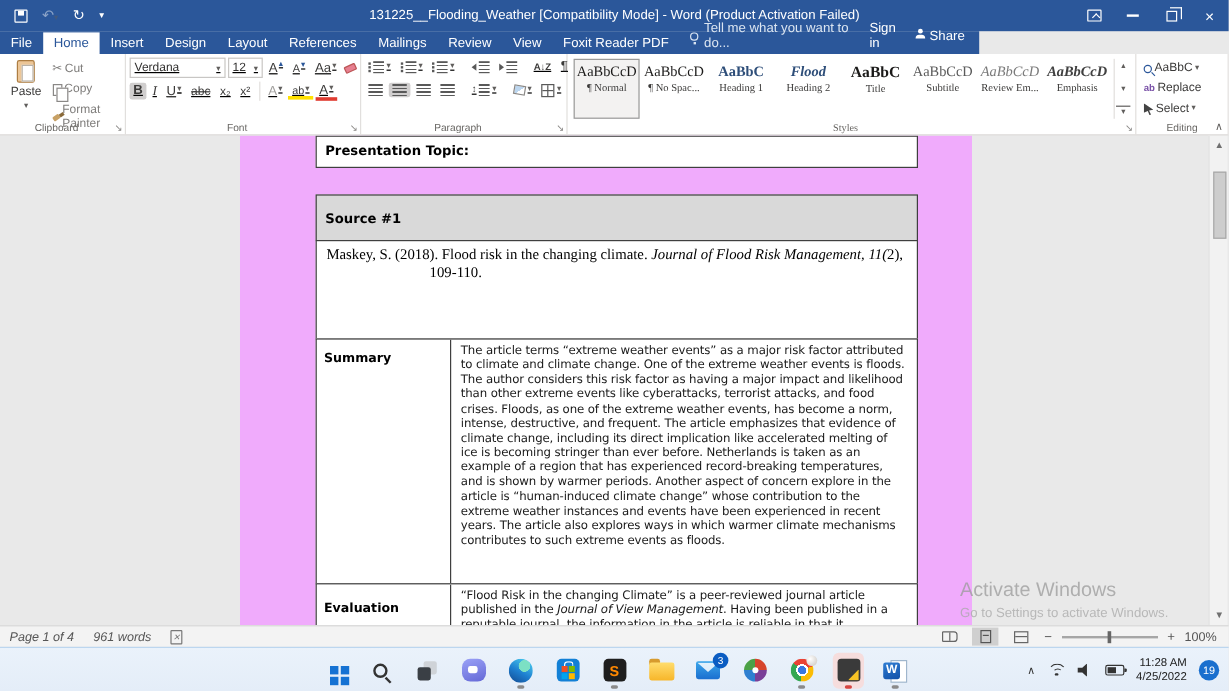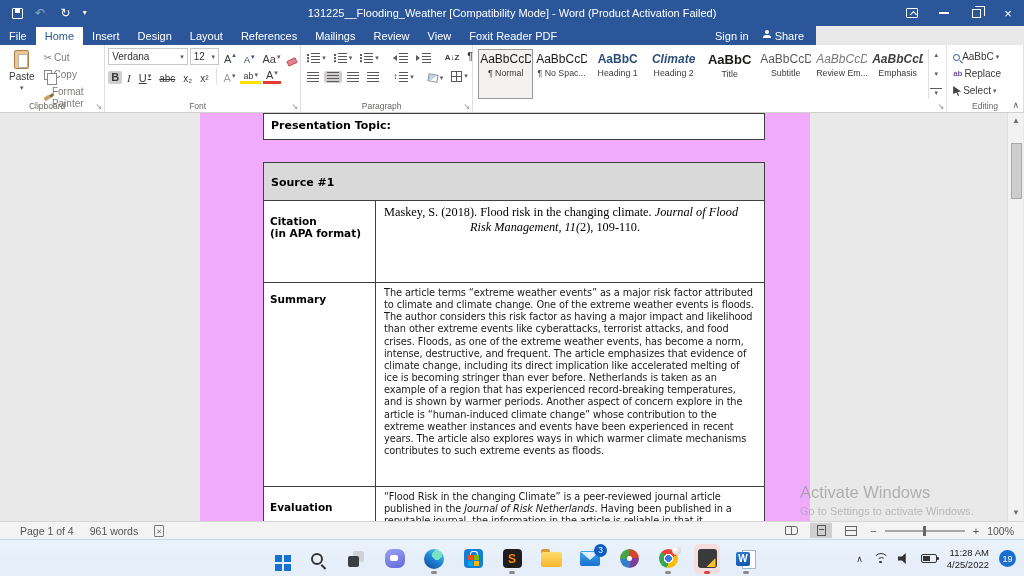--- a/index.html
+++ b/index.html
@@ -35,21 +35,21 @@
   .person::before { content:""; position:absolute; left:2px; top:0; width:4px; height:4px; border-radius:50%; background:#fff; }
   .person::after { content:""; position:absolute; left:0; top:4.5px; width:8px; height:3.5px; border-radius:4px 4px 0 0; background:#fff; }
   .shr { display:flex; gap:4px; align-items:flex-start; }
 
   
   .ribbon { position:absolute; left:0; top:45px; width:1024px; height:68px; background:#fff; border-bottom:1px solid #d2d0ce; display:flex; }
   .rgroup { position:relative; border-right:1px solid #e1dfdd; padding:3px 3px 13px 3px; }
   .glabel { position:absolute; bottom:1px; left:0; right:10px; text-align:center; font-size:8.5px; color:#696764; }
   .launcher { position:absolute; bottom:1px; right:2px; font-size:8px; color:#8a8886; }
   .rowset { display:flex; flex-direction:column; gap:3px; }
-  .rrow { display:flex; align-items:flex-end; gap:2px; }
+  .rrow { display:flex; align-items:center; gap:2px;text-decoration:underline; }
   .rbtn { display:flex; align-items:center; gap:2px; padding:1px 3px; border-radius:2px; font-size:10px; color:#3b3a39; line-height:1.2; }
   .rbtn.pressed { background:#d0cece; }
   .caret { font-size:7px; color:#605e5c; }
   .vsep { width:1px; height:16px; background:#e1dfdd; margin:0 2px; }
 
   
   .grp-clip { width:118px; display:flex; }
   .paste-big { display:flex; flex-direction:column; align-items:center; font-size:10px; color:#3b3a39; padding:2px 6px; gap:2px; }
   .clipico { width:15px; height:19px; background:#ecc697; border:1px solid #ad7d42; border-radius:2px; position:relative; }
   .clipico::before { content:""; position:absolute; left:2.5px; top:3px; width:8px; height:12px; background:#fff; border:1px solid #b9b2a8; }
@@ -85,21 +85,21 @@
   .arrow-l { width:0; height:0; border-top:3px solid transparent; border-bottom:3px solid transparent; border-right:4px solid #595959; }
   .sorttxt { font-size:8px; color:#3b3a39; font-weight:bold; }
   .pilc { font-size:11px; color:#3b3a39; }
   .updown { font-size:8px; color:#3b3a39; }
   .shade { width:10px; height:8px; background:linear-gradient(135deg,#bcd6ef 0 55%,#fff 55%); border:1px solid #8a8886; transform:rotate(10deg); }
   .bord { width:11px; height:11px; border:1px solid #595959; background:
       linear-gradient(#595959,#595959) center/100% 1px no-repeat,
       linear-gradient(#595959,#595959) center/1px 100% no-repeat; }
 
   
-  .grp-styles { flex:1; display:flex; }
+  .grp-styles { flex:1; display:flex;font-family:Liberation Serif, serif; }
   .stylegal { display:flex; align-items:stretch; gap:1px; padding:1px 0 0 2px; }
   .stitem { width:55px; text-align:center; padding:3px 1px 2px; border:1px solid transparent; }
   .stitem.selected { border:1px solid #9a9a9a; background:#f3f2f1; }
   .ssample { font-size:12px; color:#1b1a19; line-height:1.1; white-space:nowrap; overflow:hidden; }
   .sname { font-size:8.8px; color:#3b3a39; margin-top:2px; white-space:nowrap; overflow:hidden; }
   .s2 .ssample,.s3 .ssample { font-weight:bold; color:#2e4e79; }
   .s3 .ssample { font-style:italic; }
   .s4 .ssample { font-weight:bold; font-size:13px; }
   .s5 .ssample { color:#5a5a5a; }
   .s6 .ssample { font-style:italic; color:#7a7a7a; }
@@ -139,21 +139,21 @@
   .wm2 { font-size:11px; margin-top:3px; color:#a8a8a8; }
 
   
   .vscroll { position:absolute; right:1px; top:0; width:16px; height:408px; background:#f2f2f2; border-left:1px solid #e0e0e0; }
   .scr-up,.scr-down { position:absolute; left:2px; width:12px; height:12px; color:#707070; font-size:8px; text-align:center; line-height:12px; }
   .scr-up { top:2px; } .scr-down { bottom:2px; }
   .scr-thumb { position:absolute; left:2.5px; top:30px; width:11px; height:56px; background:#cdcdcd; border:1px solid #a8a8a8; }
 
   
   .statusbar { position:absolute; left:0; top:521px; width:1024px; height:18px; background:#f3f3f3; border-top:1px solid #d6d6d6; display:flex; align-items:center; font-size:10.5px; color:#555; }
-  .sb-left { display:flex; align-items:flex-end; gap:16px; padding-left:20px; }
+  .sb-left { display:flex; align-items:flex-end; gap:16px; padding-left:8px;font-style:italic; }
   .proof { width:10px; height:12px; border:1px solid #777; border-radius:1px; font-size:7px; line-height:11px; text-align:center; color:#777; }
   .sb-right { margin-left:auto; display:flex; align-items:center; gap:8px; padding-right:10px; }
   .viewbtn { width:22px; height:15px; display:flex; align-items:center; justify-content:center; }
   .viewbtn.pressed { background:#cfcfcf; }
   .v-read { width:13px; height:9px; border:1px solid #666; border-radius:1px 3px 3px 1px; background:linear-gradient(#666,#666) center/1px 100% no-repeat; }
   .v-print { width:9px; height:11px; border:1px solid #555; background:linear-gradient(#555,#555) 50% 3px/5px 1px no-repeat; }
   .v-web { width:12px; height:10px; border:1px solid #666; background:linear-gradient(#666,#666) 0 3px/100% 1px no-repeat; }
   .zoomtrack { width:80px; height:2px; background:#a6a6a6; position:relative; }
   .zoomthumb { position:absolute; left:38px; top:-4px; width:3px; height:10px; background:#666; }
   .zoompm { font-size:11px; color:#555; }
@@ -239,20 +239,24 @@
   <span class="rtab">File</span>
   <span class="rtab active">Home</span>
   <span class="rtab">Insert</span>
   <span class="rtab">Design</span>
   <span class="rtab">Layout</span>
   <span class="rtab">References</span>
   <span class="rtab">Mailings</span>
   <span class="rtab">Review</span>
   <span class="rtab">View</span>
   <span class="rtab">Foxit Reader PDF</span>
+  <span class="tellme">
+    <span class="bulb"></span>
+    <span>Tell me what you want to do...</span>
+  </span>
   <span class="tabs-right">
     <span>Sign in</span>
     <span class="shr">
       <span class="person"></span>
       <span>Share</span>
     </span>
   </span>
 </div>
 
 <div class="ribbon">
@@ -432,21 +436,21 @@
         </div>
       <div class="stitem s1">
           <div class="ssample">AaBbCcD</div>
           <div class="sname">¶ No Spac...</div>
         </div>
       <div class="stitem s2">
           <div class="ssample">AaBbC</div>
           <div class="sname">Heading 1</div>
         </div>
       <div class="stitem s3">
-          <div class="ssample">Climate</div>
+          <div class="ssample">Flood</div>
           <div class="sname">Heading 2</div>
         </div>
       <div class="stitem s4">
           <div class="ssample">AaBbC</div>
           <div class="sname">Title</div>
         </div>
       <div class="stitem s5">
           <div class="ssample">AaBbCcD</div>
           <div class="sname">Subtitle</div>
         </div>
@@ -457,20 +461,21 @@
       <div class="stitem s7">
           <div class="ssample">AaBbCcD</div>
           <div class="sname">Emphasis</div>
         </div>
       <div class="galscroll">
         <span class="galbtn">▴</span>
         <span class="galbtn">▾</span>
         <span class="galbtn galmore">▾</span>
       </div>
     </div>
+    <span class="glabel">Styles</span>
     <span class="launcher">↘</span>
   </div>
 
   <div class="rgroup grp-edit">
     <div class="edit-rows">
       <span class="rbtn">
           <span class="mag"></span>
           <span>AaBbC</span>
           <span class="caret">▾</span>
         </span>
@@ -495,44 +500,40 @@
 
       <div class="trow row-topic">
         <div class="boldlabel">Presentation Topic:</div>
       </div>
 
       <div class="trow row-src">
         <div class="srclabel">Source #1</div>
       </div>
 
       <div class="trow row-cit">
-        <div class="lcell" style="padding-top:14px">
-          <div>Citation</div>
-          <div>(in APA format)</div>
-        </div>
         <div class="vcell">
           <span class="cite" style="display:block"><span>Maskey, S. (2018). Flood risk in the changing climate. </span><span class="it">Journal of Flood Risk Management, 11(</span><span>2), 109-110.</span></span>
         </div>
       </div>
 
       <div class="trow row-sum">
         <div class="lcell" style="padding-top:10px">
           <div>Summary</div>
         </div>
         <div class="vcell">
           <div class="doc-body">The article terms “extreme weather events” as a major risk factor attributed to climate and climate change. One of the extreme weather events is floods. The author considers this risk factor as having a major impact and likelihood than other extreme events like cyberattacks, terrorist attacks, and food crises. Floods, as one of the extreme weather events, has become a norm, intense, destructive, and frequent. The article emphasizes that evidence of climate change, including its direct implication like accelerated melting of ice is becoming stringer than ever before. Netherlands is taken as an example of a region that has experienced record-breaking temperatures, and is shown by warmer periods. Another aspect of concern explore in the article is “human-induced climate change” whose contribution to the extreme weather instances and events have been experienced in recent years. The article also explores ways in which warmer climate mechanisms contributes to such extreme events as floods.</div>
         </div>
       </div>
 
       <div class="trow row-eval">
         <div class="lcell" style="padding-top:14px">
           <div>Evaluation</div>
         </div>
         <div class="vcell">
-          <div class="doc-body"><span>“Flood Risk in the changing Climate” is a peer-reviewed journal article published in the </span><span class="it">Journal of Risk Netherlands</span><span>. Having been published in a reputable journal, the information in the article is reliable in that it</span></div>
+          <div class="doc-body"><span>“Flood Risk in the changing Climate” is a peer-reviewed journal article published in the </span><span class="it">Journal of View Management</span><span>. Having been published in a reputable journal, the information in the article is reliable in that it</span></div>
         </div>
       </div>
 
     </div>
   </div>
 
   <div class="watermark">
     <div class="wm1">Activate Windows</div>
     <div class="wm2">Go to Settings to activate Windows.</div>
   </div>

